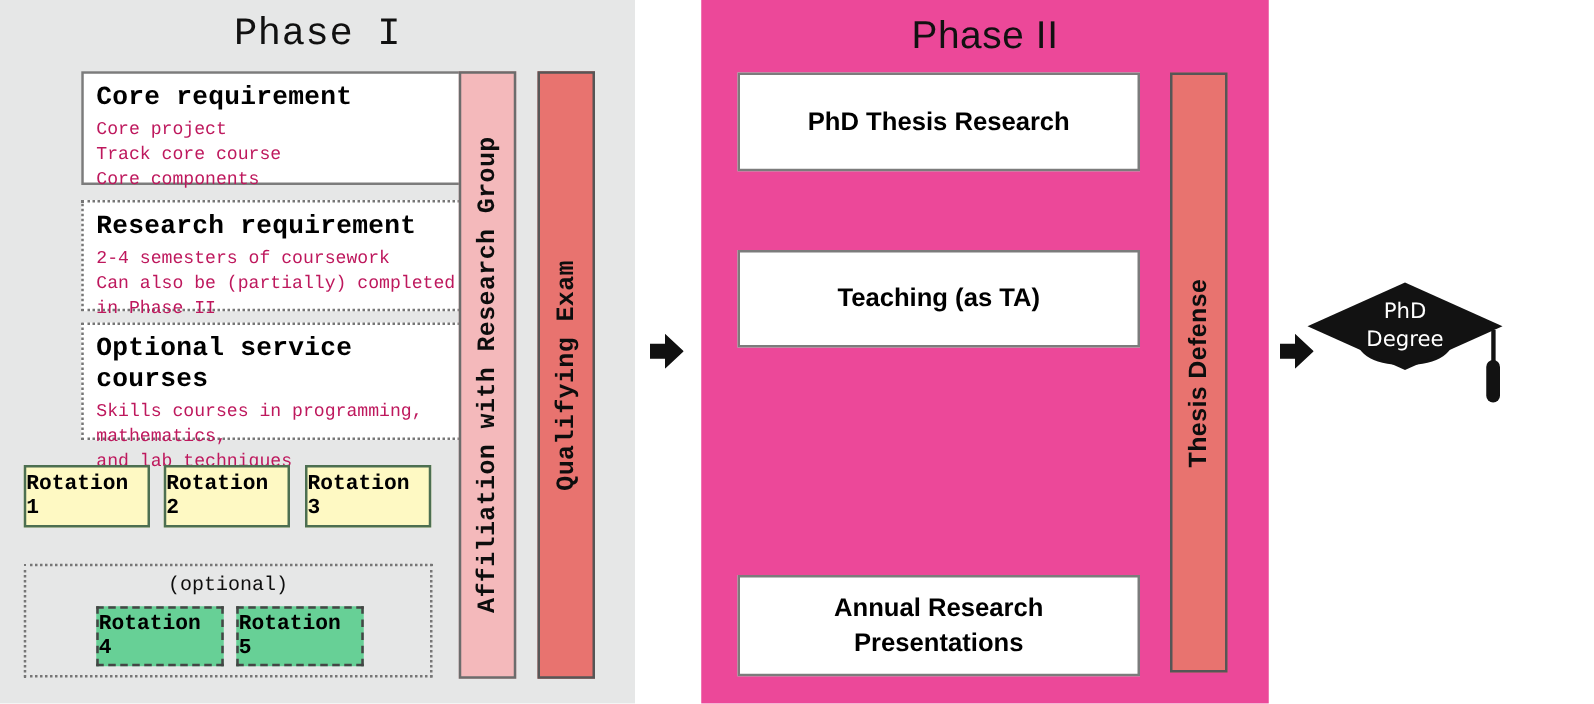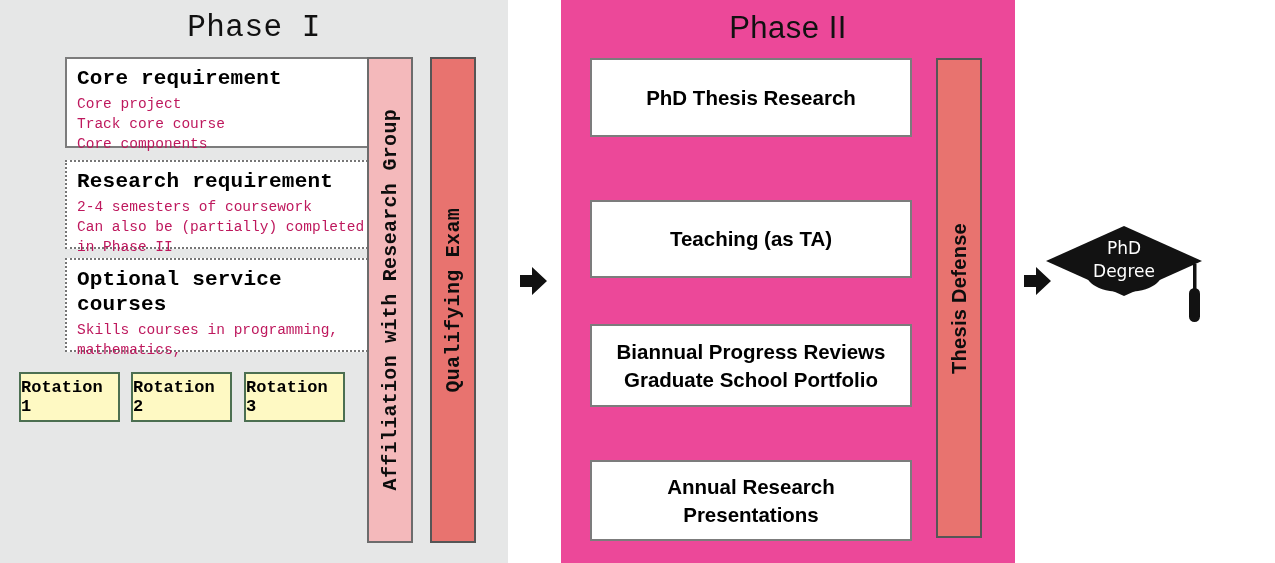--- a/index.html
+++ b/index.html
@@ -97,26 +97,32 @@
 
     <div class="info-box dotted" id="box-elective">
       <div class="info-title">Research requirement</div>
       <div class="info-line">2-4 semesters of coursework</div>
       <div class="info-line">Can also be (partially) completed in Phase II</div>
     </div>
 
     <div class="info-box dotted" id="box-service">
       <div class="info-title">Optional service courses</div>
       <div class="info-line">Skills courses in programming, mathematics,</div>
+      <div class="info-line">and lab techniques</div>
     </div>
 
     <div class="rotation" id="rotation-1">Rotation 1</div>
     <div class="rotation" id="rotation-2">Rotation 2</div>
     <div class="rotation" id="rotation-3">Rotation 3</div>
 
+    <div id="optional-group">
+      <div class="optional-caption">(optional)</div>
+      <div class="rotation-optional" id="rotation-4">Rotation 4</div>
+      <div class="rotation-optional" id="rotation-5">Rotation 5</div>
+    </div>
 
     <div class="vbar" id="bar-affiliation">
       <span class="vtext">Affiliation with Research Group</span>
     </div>
     <div class="vbar" id="bar-qualifying">
       <span class="vtext">Qualifying Exam</span>
     </div>
   </div>
 
   <svg class="flow-arrow" id="arrow-1" viewBox="0 0 27 28">
@@ -125,24 +131,20 @@
 
   <div class="panel" id="phase2-panel">
     <div class="phase-title">Phase II</div>
   </div>
 
   <div class="p2-box" id="p2-box-0">
     <span>PhD Thesis Research</span>
   </div>
   <div class="p2-box" id="p2-box-1">
     <span>Teaching (as TA)</span>
-  </div>
-  <div class="p2-box" id="p2-box-2">
-    <span>Biannual Progress Reviews</span>
-    <span>Graduate School Portfolio</span>
   </div>
   <div class="p2-box" id="p2-box-3">
     <span>Annual Research</span>
     <span>Presentations</span>
   </div>
 
   <div class="vbar" id="bar-defense">
     <span class="vtext">Thesis Defense</span>
   </div>
 

